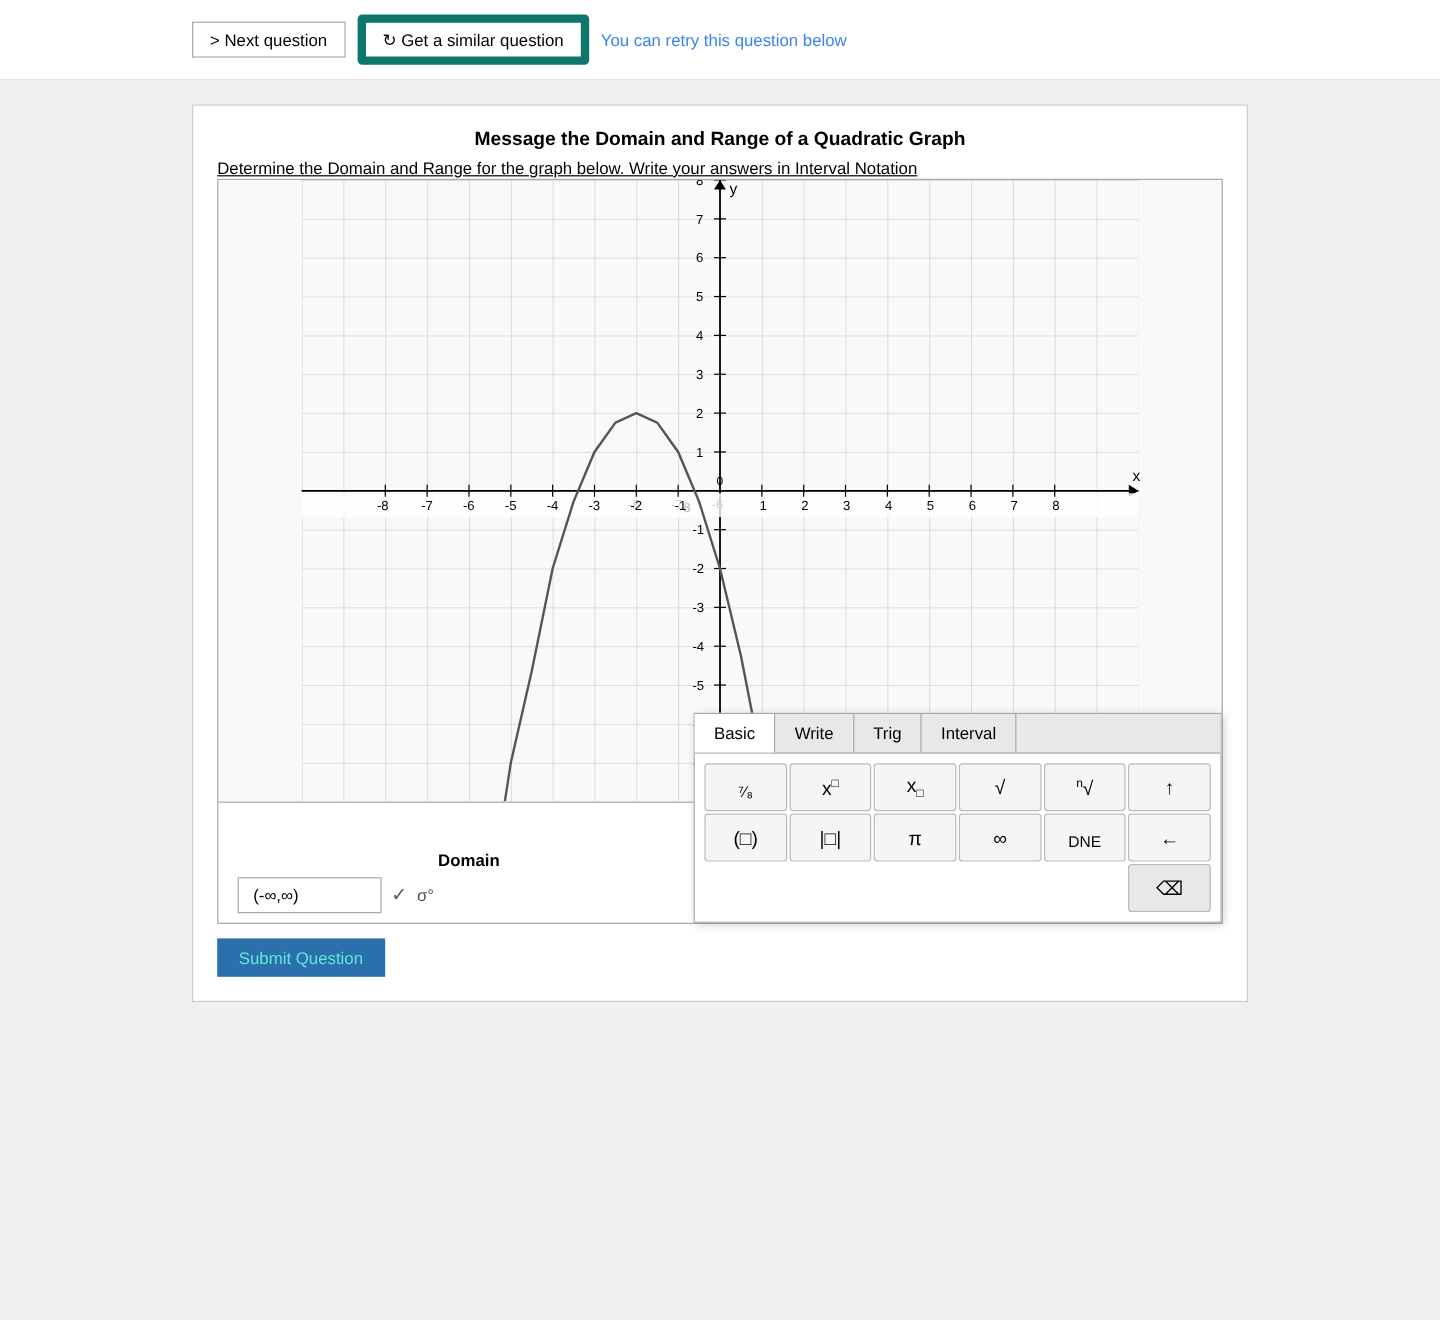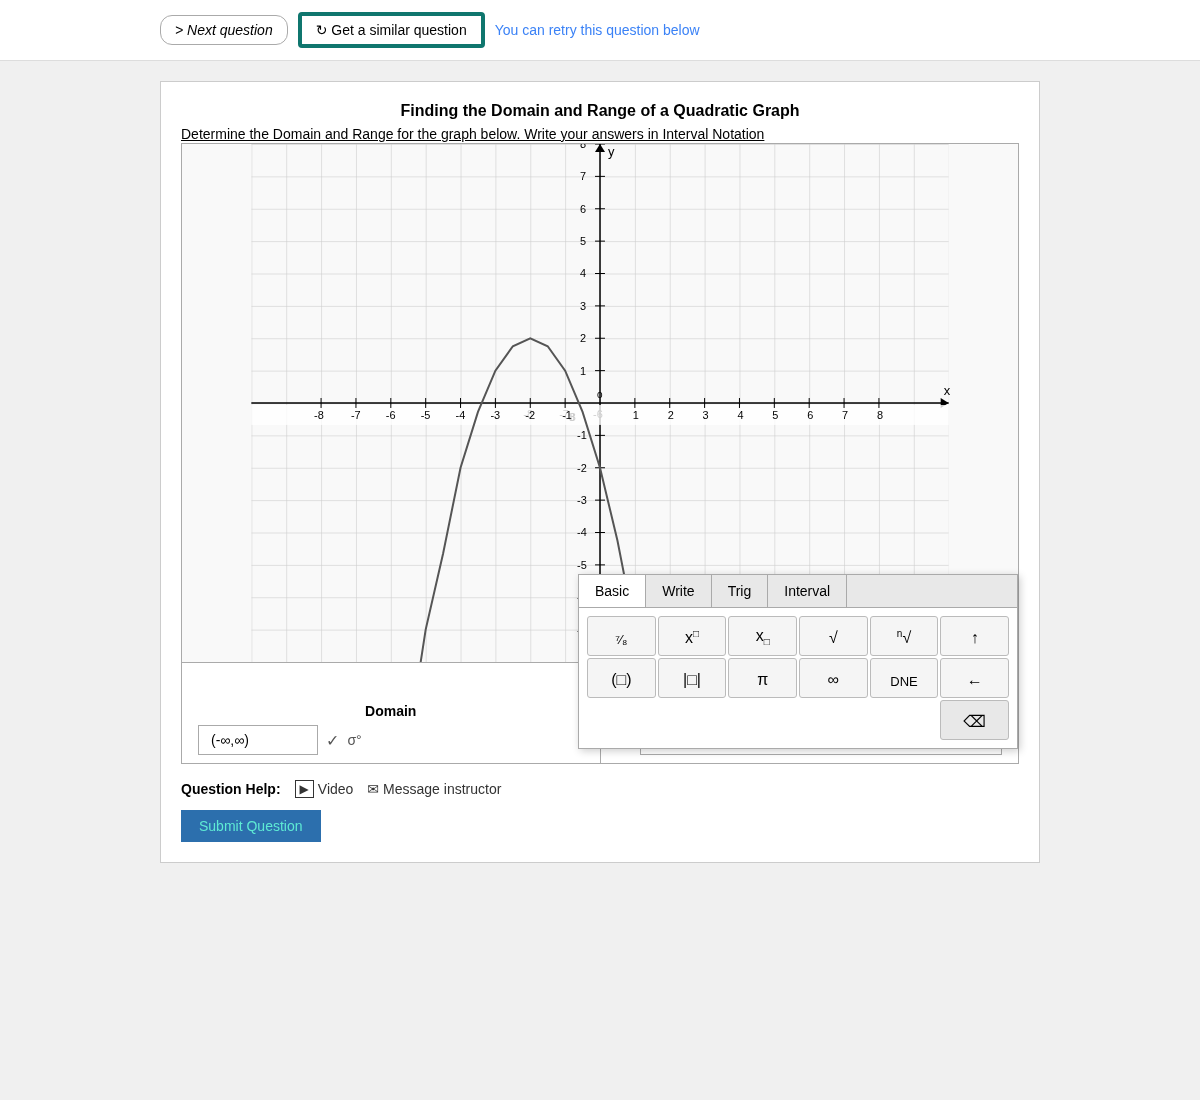--- a/index.html
+++ b/index.html
@@ -15,31 +15,30 @@
       align-items: center;
       gap: 10px;
       padding: 12px 20px 12px 160px;
       background: #fff;
       border-bottom: 1px solid #ddd;
     }
     .btn-next {
       background: #fff;
       border: 1px solid #aaa;
       padding: 6px 14px;
-      border-radius: 12px;
+      border-radius: 0;
       cursor: pointer;
       font-size: 14px;
       display: flex;
       align-items: center;
       gap: 4px;
-      font-style: italic;
     }
     .btn-similar {
       background: #fff;
-      border: 4px solid #0f766e;
+      border: 7px solid #0f766e;
       padding: 6px 14px;
       border-radius: 4px;
       cursor: pointer;
       font-size: 14px;
       display: flex;
       align-items: flex-start;
       gap: 4px;
     }
     .retry-text {
       font-size: 14px;
@@ -157,21 +156,21 @@
       border-radius: 0;
       cursor: pointer;
       font-size: 14px;
       margin-top: 12px;
       text-align: right;
     }
     
     .math-keyboard {
       position: absolute;
       right: 0;
-      bottom: 14px;
+      bottom: 0;
       width: 440px;
       background: #fff;
       border: 1px solid #aaa;
       box-shadow: 2px 2px 8px rgba(0,0,0,0.2);
       z-index: 10;
     }
     .math-keyboard-tabs {
       display: flex;
       background: #e8e8e8;
       border-bottom: 1px solid #aaa;
@@ -217,21 +216,21 @@
     <span>&gt; Next question</span>
   </button>
   <button class="btn-similar">
     <span>↻ Get a similar question</span>
   </button>
   <span class="retry-text">You can retry this question below</span>
 </div>
 
 <div class="main-content">
   <div class="problem-card">
-    <div class="problem-title">Finding the Domain and Range of a Quadratic Graph</div>
+    <div class="problem-title">Message the Domain and Range of a Quadratic Graph</div>
     <div class="problem-subtitle">Determine the Domain and Range for the graph below. Write your answers in Interval Notation</div>
 
     
     <div class="graph-container">
       <svg class="graph-svg" viewBox="0 0 700 520" preserveAspectRatio="xMidYMid meet">
 
         <defs>
           <pattern id="smallGrid" width="35" height="32.5" patternUnits="userSpaceOnUse">
             <path d="M 35 0 L 0 0 0 32.5" fill="none" stroke="#ddd" stroke-width="0.5"></path>
           </pattern>
@@ -395,31 +394,20 @@
             <div class="math-key" style="background:transparent;border:none;"></div>
             <div class="math-key" style="background:transparent;border:none;"></div>
             <div class="math-key" style="background:transparent;border:none;"></div>
             <div class="math-key backspace">⌫</div>
           </div>
         </div>
       </div>
     </div>
 
     
-    <div class="question-help-row">
-      <span class="help-label">Question Help:</span>
-      <div class="help-item">
-        <span style="border:1px solid #333; padding:1px 4px; font-size:12px;">▶</span>
-        <span>Video</span>
-      </div>
-      <div class="help-item">
-        <span style="font-size:14px;">✉</span>
-        <span>Message instructor</span>
-      </div>
-    </div>
 
     
     <button class="submit-btn">
       <span>Submit Question</span>
     </button>
 
   </div>
 </div>
 
 </body></html>

